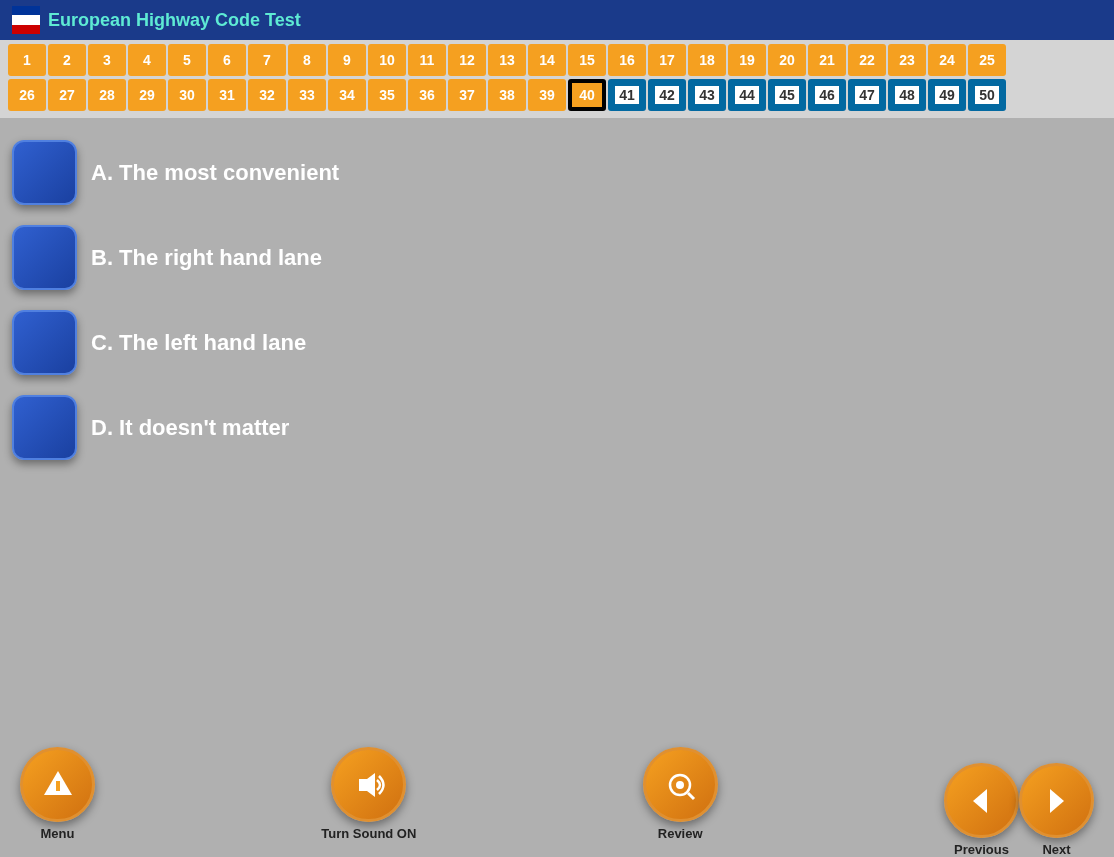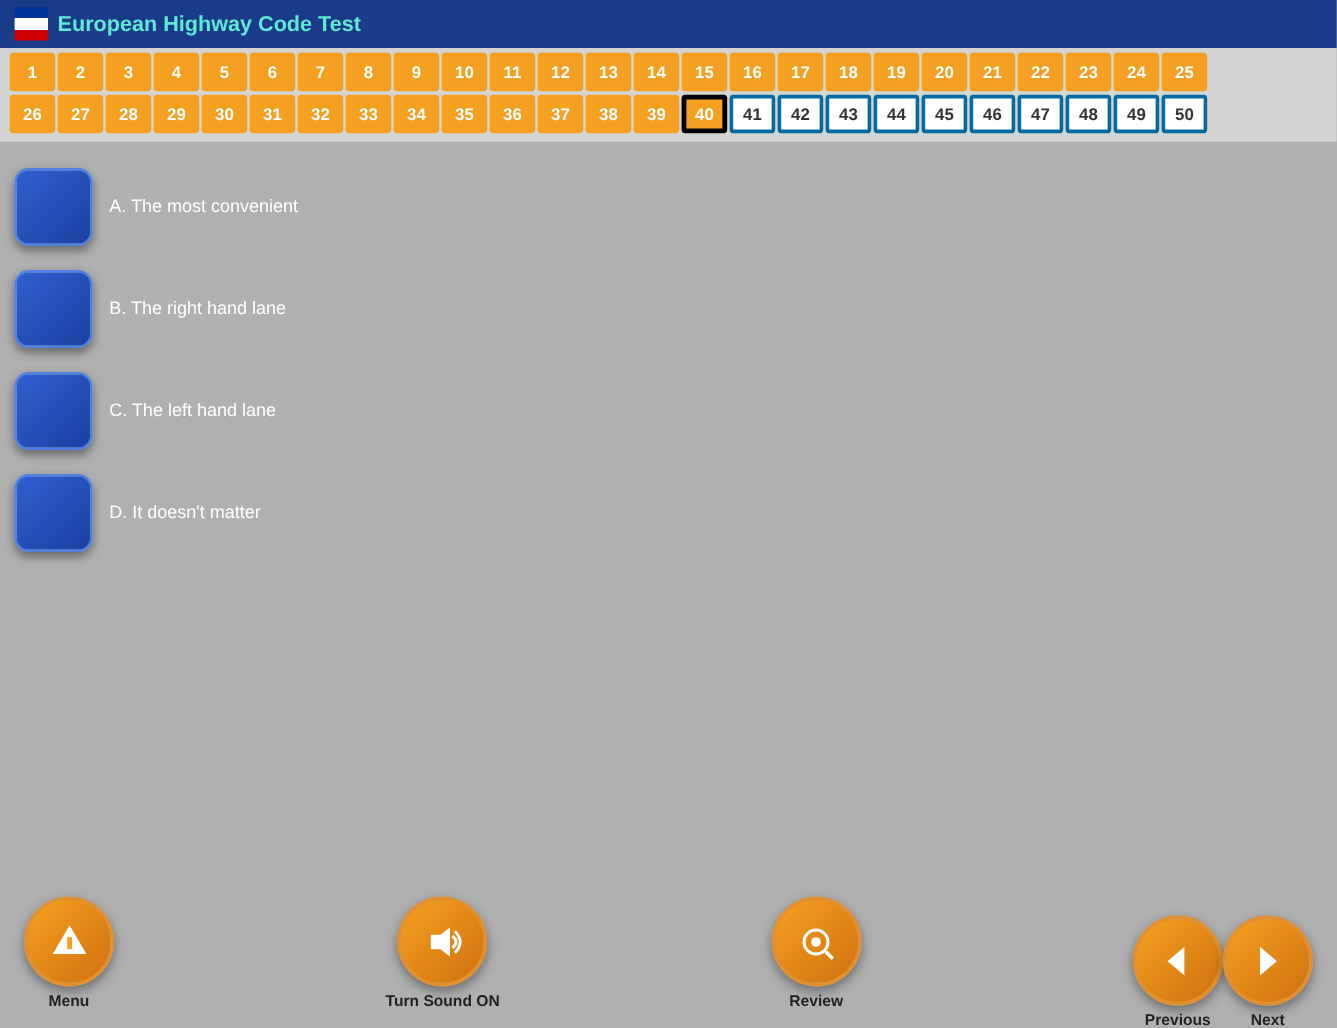--- a/index.html
+++ b/index.html
@@ -60,21 +60,21 @@
 
     .num-active {
       background: #f5a020;
       color: white;
       border: 4px solid #000000;
     }
 
     .num-white {
       background: white;
       color: #333;
-      border: 3px solid #0369a1;
+      border: 7px solid #0369a1;
     }
 
     .main-content {
       display: flex;
       padding: 10px 12px;
       gap: 12px;
       margin-top: 2px;
     }
 
     .left-panel {
@@ -130,22 +130,22 @@
       background: linear-gradient(135deg, #3060d0, #1a40a0);
       border-radius: 12px;
       border: 2px solid #5080e0;
       cursor: pointer;
       flex-shrink: 0;
       box-shadow: 0 4px 8px rgba(0,0,0,0.4);
     }
 
     .answer-label {
       color: white;
-      font-size: 15px;
-      font-weight: normal;
+      font-size: 22px;
+      font-weight: bold;
     }
 
     .bottom-bar {
       position: absolute;
       bottom: 0;
       left: 0;
       right: 0;
       height: 110px;
       background: #b0b0b0;
       display: flex;

